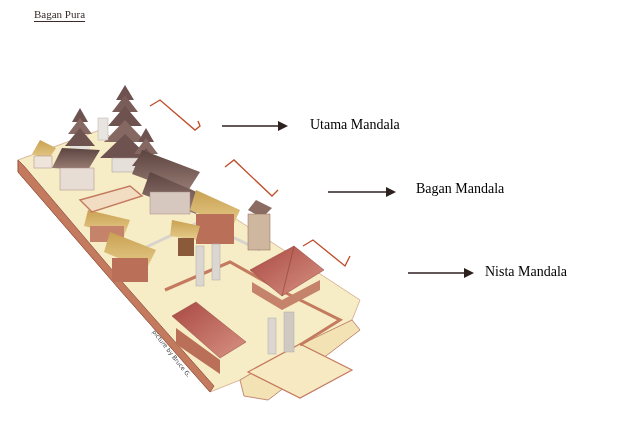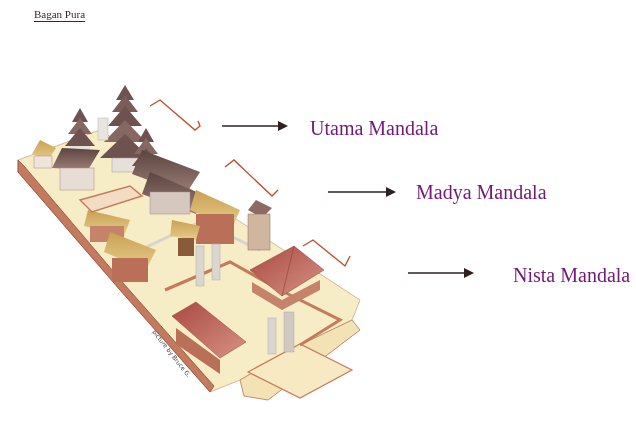--- a/index.html
+++ b/index.html
@@ -1,21 +1,21 @@
 <!DOCTYPE html>
 <html><head>
 <meta charset="utf-8">
 <style>
   html, body { margin:0; padding:0; background:#ffffff; }
   body { width:636px; height:424px; position:relative; overflow:hidden;
          font-family:"Liberation Serif", "DejaVu Serif", serif; color:#1a1a1a; }
   .title { position:absolute; left:34px; top:8px; font-size:11px; color:#3b2a2a;
            text-decoration:underline; text-underline-offset:3px; }
   .diagram { position:absolute; left:0; top:0; width:636px; height:424px; }
-  .label { position:absolute; font-size:20px; color:#701a75; white-space:nowrap; }
+  .label { position:absolute; font-size:14px; color:#000000; white-space:nowrap; }
   .credit { font-family:"DejaVu Sans", sans-serif; font-size:6px; fill:#3a3a3a; }
 </style>
 </head>
 <body>
 
 <div class="title">Bagan Pura</div>
 
 <svg class="diagram" viewBox="0 0 636 424" width="636" height="424">
   <defs>
     <linearGradient id="roofThatch" x1="0" x2="0" y1="0" y2="1">
@@ -141,14 +141,14 @@
     <line x1="328" y1="192" x2="388" y2="192" stroke="#2f2020" stroke-width="1.5"></line>
     <polygon points="396,192 386,187 386,197" fill="#2f2020"></polygon>
   </g>
   <g>
     <line x1="408" y1="273" x2="466" y2="273" stroke="#2f2020" stroke-width="1.5"></line>
     <polygon points="474,273 464,268 464,278" fill="#2f2020"></polygon>
   </g>
 </svg>
 
 <div class="label" style="left:310px; top:117px;">Utama Mandala</div>
-<div class="label" style="left:416px; top:181px;">Madya Mandala</div>
-<div class="label" style="left:485px; top:264px;margin-left:28px;">Nista Mandala</div>
+<div class="label" style="left:416px; top:181px;">Bagan Mandala</div>
+<div class="label" style="left:485px; top:264px;">Nista Mandala</div>
 
 </body></html>

